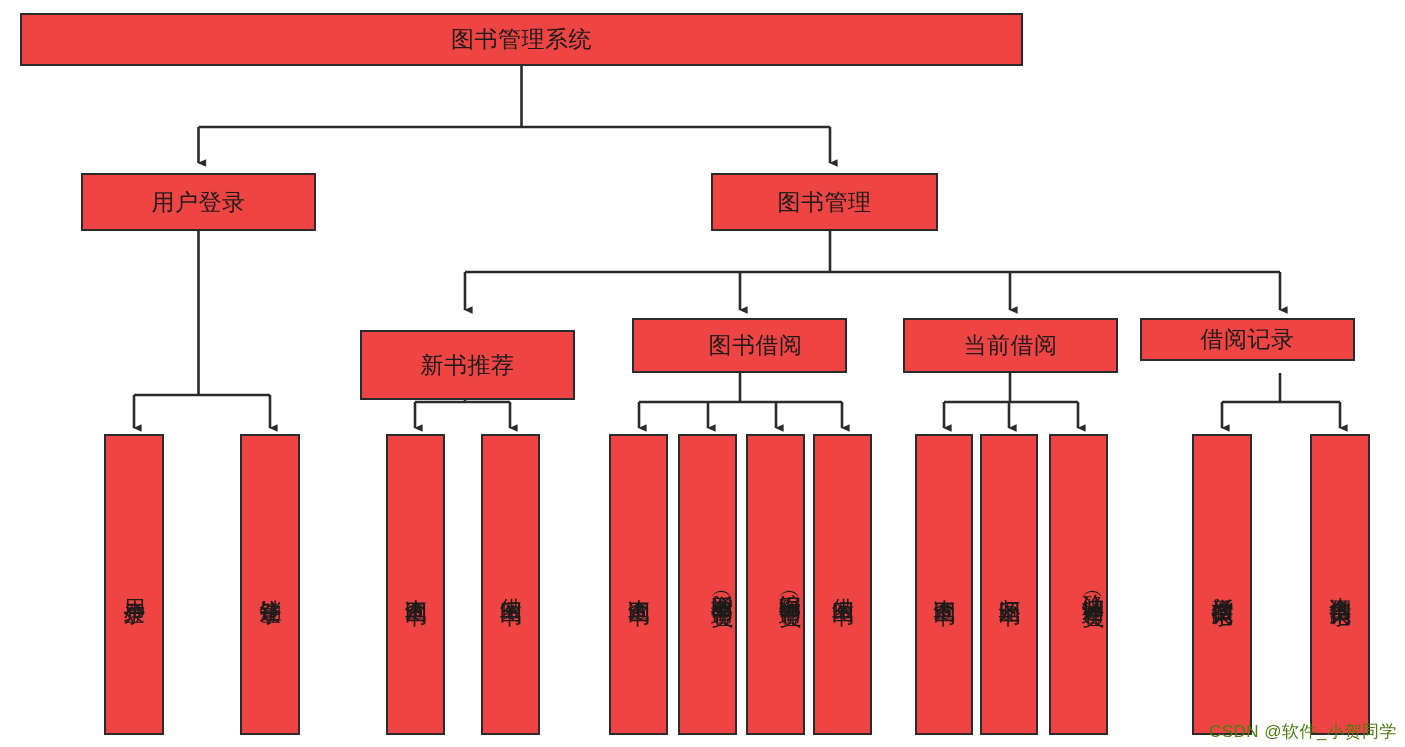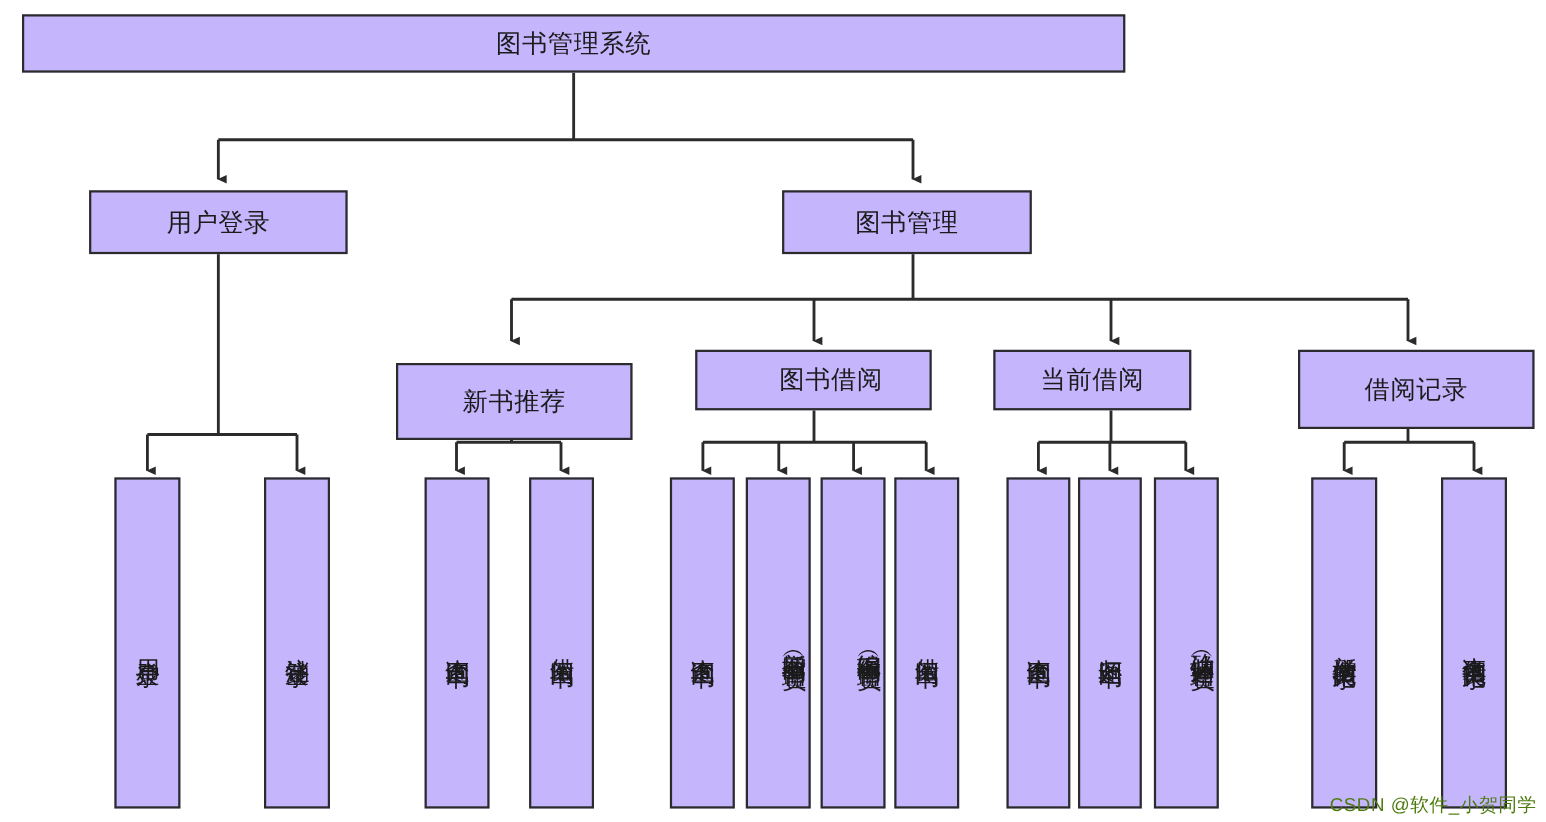--- a/index.html
+++ b/index.html
@@ -24,21 +24,21 @@
     left: 0;
     top: 0;
     width: 1405px;
     height: 747px;
     pointer-events: none;
   }
   .node {
     position: absolute;
     box-sizing: border-box;
     border: 2.5px solid #2b2b2b;
-    background: #c4b5fd;
+    background: #ef4444;
     display: flex;
     align-items: center;
     justify-content: center;
     text-align: right;
     color: #1b1b1b;
     line-height: 1.22;
   }
   .node.horiz {
     font-size: 23px;
     letter-spacing: 0.5px;
@@ -137,25 +137,25 @@
   </div>
 
   <div class="node horiz" style="left:360px; top:318px; width:215px; height:70px;margin-top:12px;">
     <span>新书推荐</span>
   </div>
 
   <div class="node horiz" style="left:632px; top:318px; width:215px; height:55px;padding-left:32px;">
     <span>图书借阅</span>
   </div>
 
-  <div class="node horiz" style="left:903px; top:318px; width:180px; height:55px;">
+  <div class="node horiz" style="left:903px; top:318px; width:215px; height:55px;">
     <span>当前借阅</span>
   </div>
 
-  <div class="node horiz" style="left:1180px; top:318px; width:215px; height:72px;">
+  <div class="node horiz" style="left:1140px; top:318px; width:215px; height:43px;">
     <span>借阅记录</span>
   </div>
 
   <div class="node vert centertext" style="left:104px; top:434px; width:60px; height:301px;">
     <span>用户登录</span>
   </div>
 
   <div class="node vert centertext" style="left:240px; top:434px; width:60px; height:301px;">
     <span>注销登录</span>
   </div>

